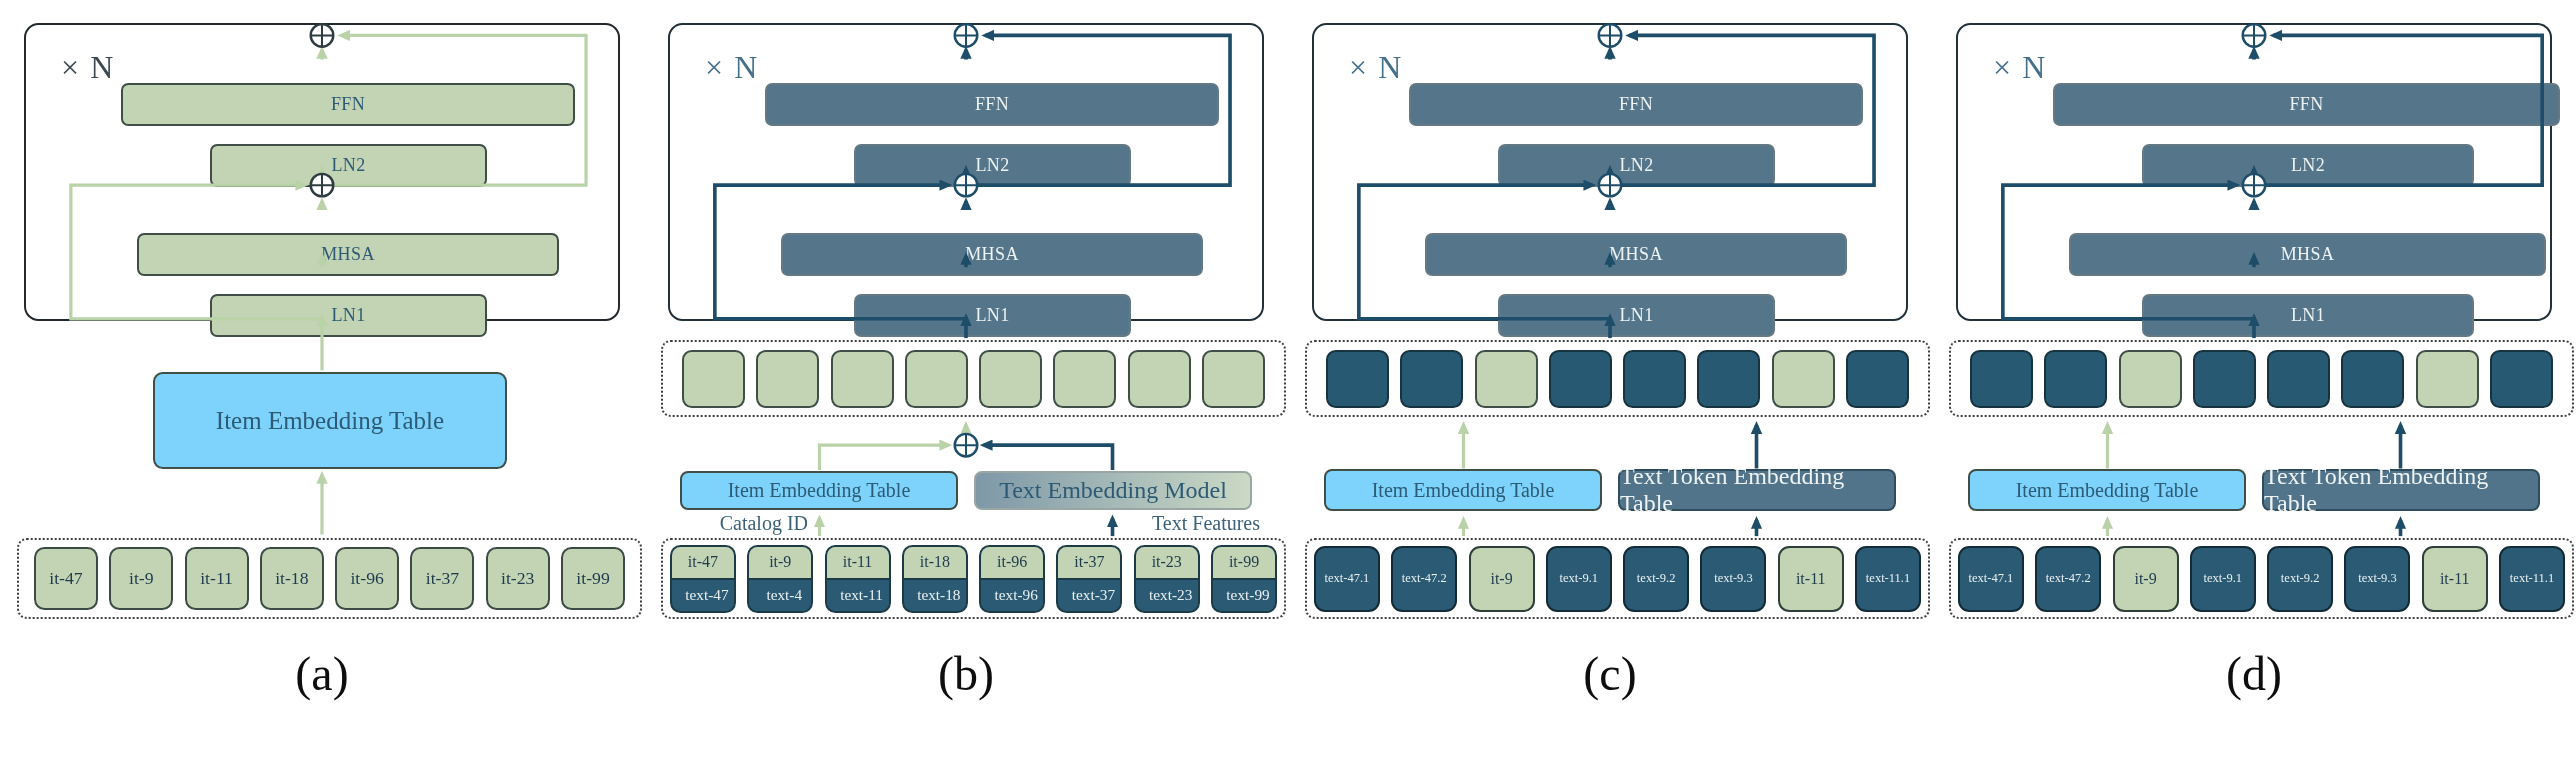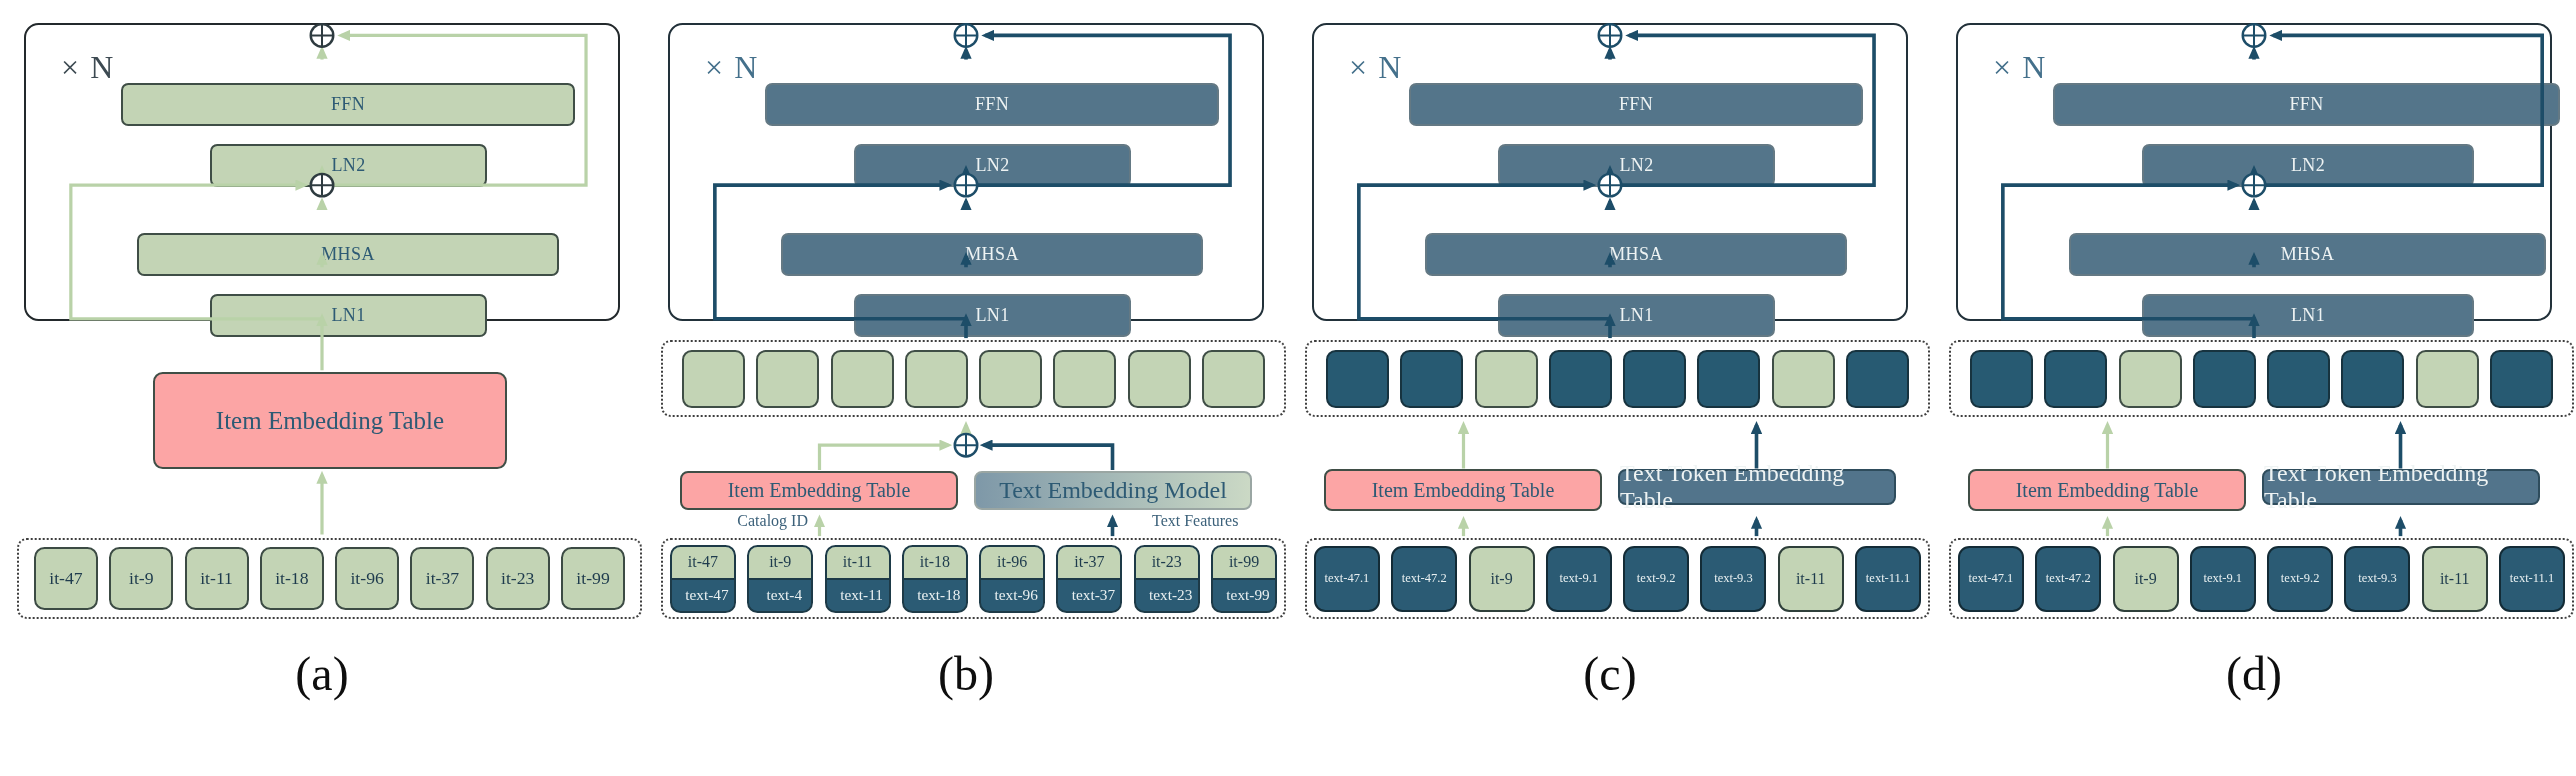--- a/index.html
+++ b/index.html
@@ -23,30 +23,30 @@
   .p-a .layer{background:#c3d4b5;border:2.4px solid #3f4e46;color:#2d5a74;}
   .p-b .layer,.p-c .layer,.p-d .layer{background:#54758a;border:2.4px solid #647984;color:#eef3f3;}
   .ffn{left:95px;top:58px;width:454px;}
   .ln2{left:184px;top:119px;width:277px;}
   .mhsa{left:111px;top:208px;width:422px;}
   .ln1{left:184px;top:269px;width:277px;}
   .p-d .ffn{width:507px;} .p-d .ln2{width:332px;} .p-d .mhsa{width:477px;} .p-d .ln1{width:332px;}
 
   .etable{position:absolute;box-sizing:border-box;display:flex;align-items:center;justify-content:center;
           border-radius:8px;}
-  .etable.green{background:#fca5a5;border:2.4px solid #3f4e46;color:#2d5a74;}
+  .etable.green{background:#7dd3fc;border:2.4px solid #3f4e46;color:#2d5a74;}
   .p-a .etable{left:153px;top:372px;width:354px;height:97px;font-size:25px;border-radius:9.7px;}
   .tbl-left{left:36px;top:471px;width:278px;height:39px;font-size:20px;}
   .tbl-right{left:330px;top:471px;width:278px;height:39px;font-size:24px;}
   .p-c .tbl-left,.p-d .tbl-left{top:469px;height:42px;}
-  .p-c .tbl-right,.p-d .tbl-right{top:469px;height:36px;}
+  .p-c .tbl-right,.p-d .tbl-right{top:469px;height:42px;}
   .etable.gradient{background:linear-gradient(90deg,#7e98a8,#cbd9c5);border:2.4px solid #9aa6a3;color:#2d5a74;}
   .etable.slate{background:#52748b;border:2.4px solid #2e4c5c;color:#eef3f3;}
 
-  .flow-label{position:absolute;font-size:16px;color:#3c617a;top:512px;}
+  .flow-label{position:absolute;font-size:20px;color:#3c617a;top:512px;}
   .lbl-catalog{left:0;width:164px;text-align:right;}
   .lbl-textfeat{left:508px;width:164px;text-align:left;}
 
   .dotrow{position:absolute;left:17px;width:625px;border:2.4px dotted #3e3e3e;border-radius:9.7px;
           box-sizing:border-box;display:flex;align-items:center;justify-content:center;gap:11.3px;text-align:center;}
   .embedrow{top:340px;height:77px;}
   .tokenrow{top:538px;height:81px;}
   .sq{width:63px;height:58px;border-radius:9.7px;box-sizing:border-box;}
   .sq.g{background:#c3d4b5;border:2.4px solid #3f4e46;}
   .sq.n{background:#275a72;border:2.4px solid #17333f;}

